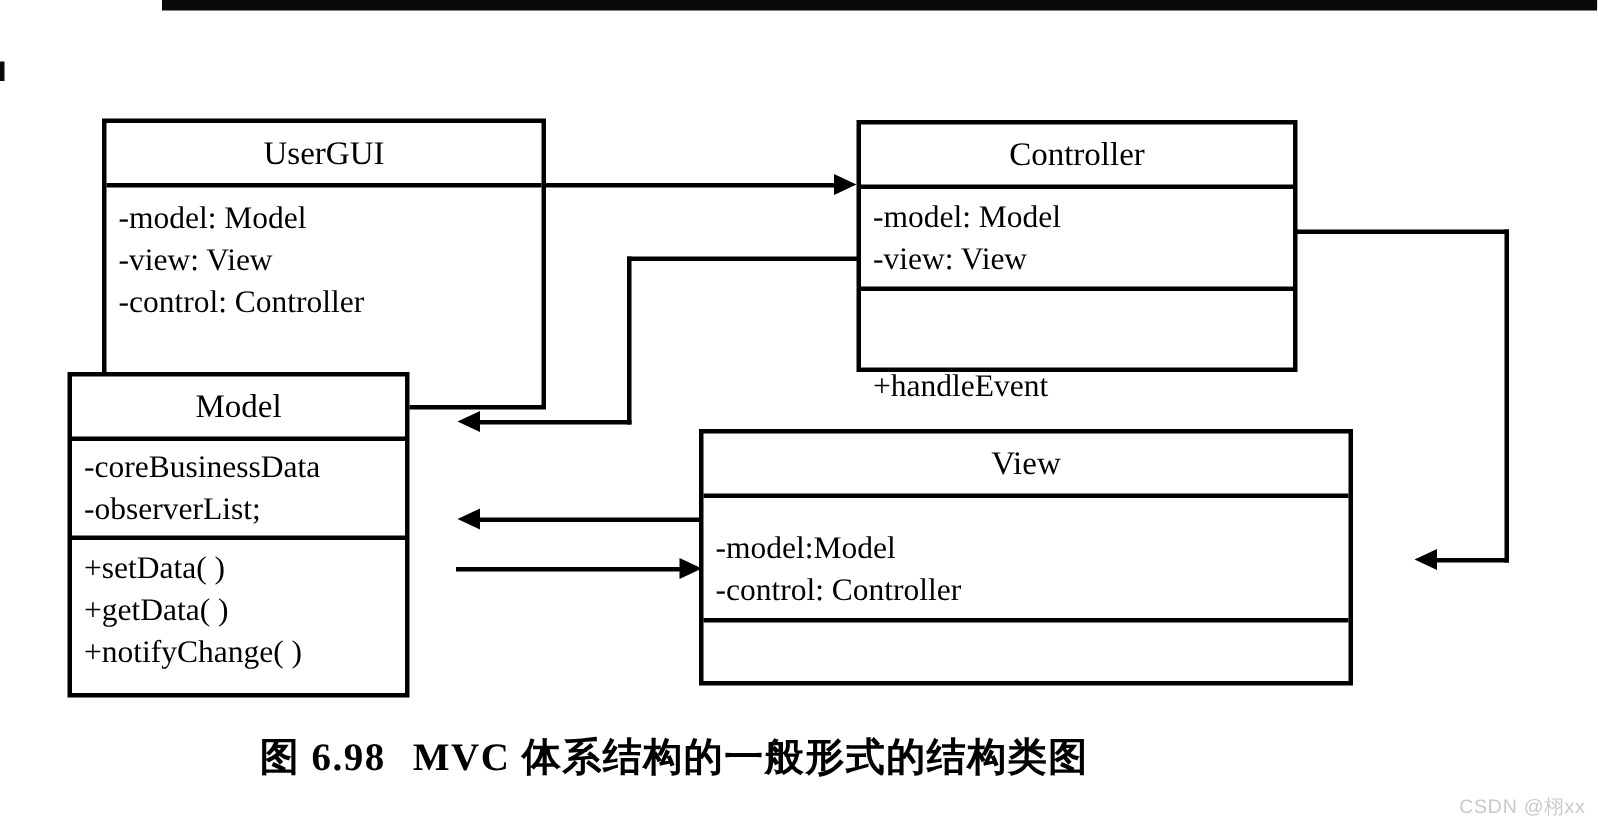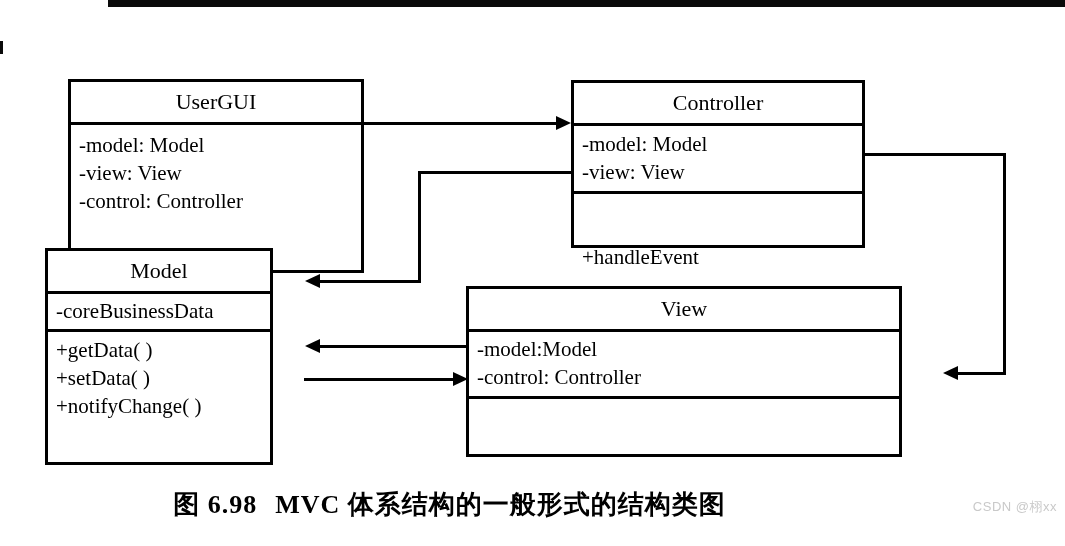--- a/index.html
+++ b/index.html
@@ -108,21 +108,21 @@
     font-family: "Liberation Serif", "DejaVu Serif", serif;
   }
   .caption .fig-no {
     margin-right: 18px;
   }
 
   
   .watermark {
     position: absolute;
     right: 8px;
-    top: 498px;
+    top: 529px;
     font-size: 13px;
     color: #c9c9c9;
     font-family: "Liberation Sans", sans-serif;
     letter-spacing: 0.5px;
   }
 </style>
 </head>
 <body>
 
 <div id="page">
@@ -147,31 +147,32 @@
     </div>
     <div class="uml-compartment last" style="padding-top:6px;margin-top:44px;">
       <div class="uml-line">+handleEvent</div>
     </div>
   </div>
 
   <div class="uml-class" style="left:45px; top:248px; width:228px; height:217px;">
     <div class="uml-name">Model</div>
     <div class="uml-compartment" style="padding-top:4px; padding-bottom:3px;">
       <div class="uml-line">-coreBusinessData</div>
+      <div class="uml-line">-observerList;</div>
     </div>
     <div class="uml-compartment last" style="padding-top:5px;">
+      <div class="uml-line">+setData( )</div>
       <div class="uml-line">+getData( )</div>
-      <div class="uml-line">+setData( )</div>
       <div class="uml-line">+notifyChange( )</div>
     </div>
   </div>
 
   <div class="uml-class" style="left:466px; top:286px; width:436px; height:171px;">
     <div class="uml-name">View</div>
-    <div class="uml-compartment" style="padding-top:4px; padding-bottom:4px;">
+    <div class="uml-compartment" style="padding-top:20px; padding-bottom:4px;">
       <div class="uml-line">-model:Model</div>
       <div class="uml-line">-control: Controller</div>
     </div>
   </div>
 
   <div class="seg-h" style="left:364px; top:122px; width:195px;"></div>
   <div class="arrow-right" style="left:556px; top:116px;"></div>
 
   <div class="seg-h" style="left:418px; top:171px; width:155px;"></div>
   <div class="seg-v" style="left:418px; top:171px; height:112px;"></div>

